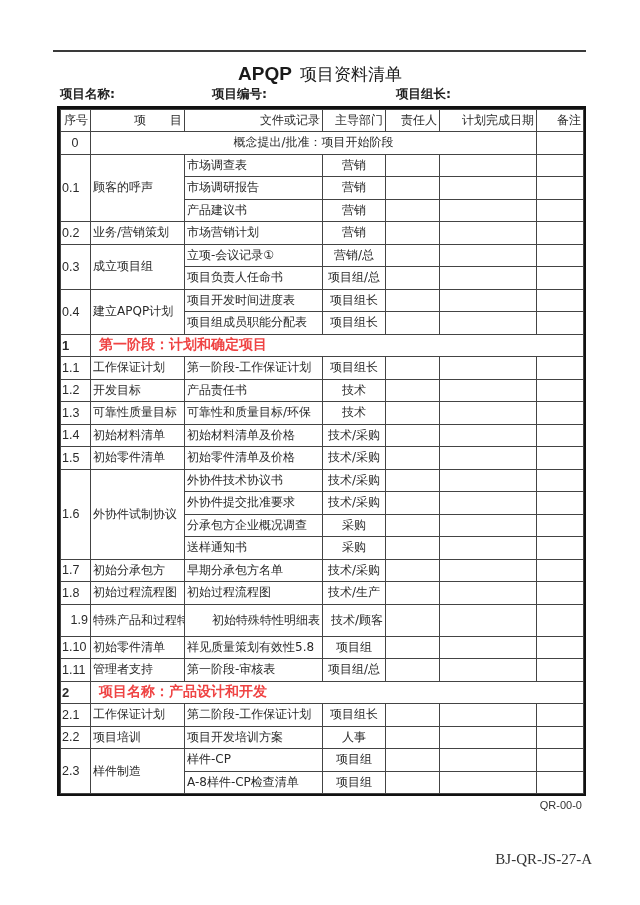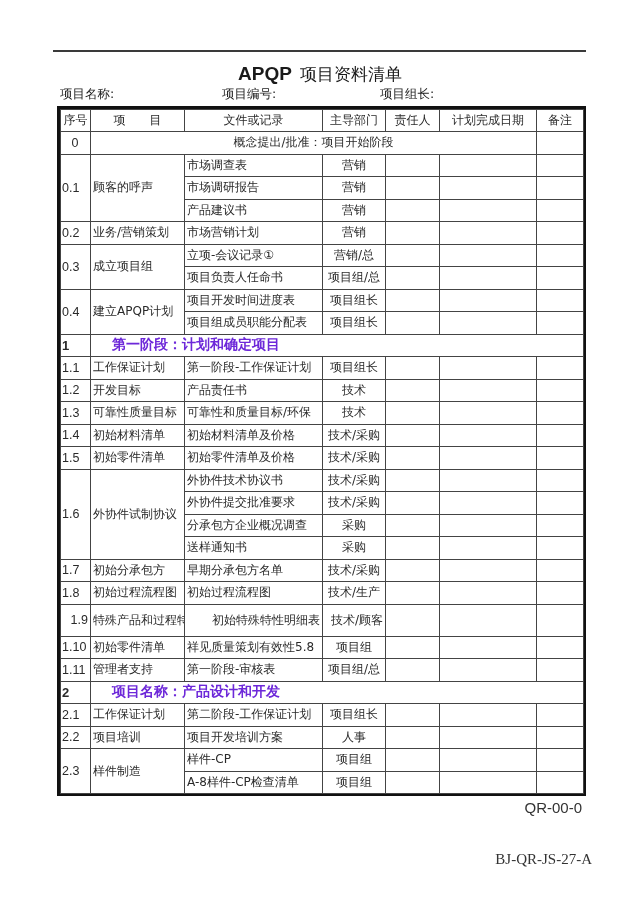--- a/index.html
+++ b/index.html
@@ -7,53 +7,53 @@
     width: 640px; height: 905px; background: #ffffff; position: relative; overflow: hidden;
     font-family: "DejaVu Sans", "Liberation Sans", sans-serif; color: #222;
   }
   .top-rule { position: absolute; left: 53px; top: 50px; width: 533px; height: 2px; background: #3a3a3a; }
   .title {
     position: absolute; left: 0; width: 640px; top: 62px; text-align: center;
     font-size: 19px; color: #1a1a1a;
   }
   .title .latin { font-family: "Liberation Sans", sans-serif; font-weight: bold; font-size: 19px; margin-right: 8px; }
   .title .cn { font-size: 17px; }
-  .meta { position: absolute; top: 86px; font-size: 12.5px; color: #222; }
+  .meta { position: absolute; top: 86px; font-size: 12.5px; color: #222; font-weight: bold; }
   .table-wrap {
     position: absolute; left: 57px; top: 106px; width: 523px; height: 684px;
     border: 3.5px solid #111;
   }
   table.grid { border-collapse: collapse; width: 523px; table-layout: fixed; }
   table.grid td {
     border: 1px solid #444; font-size: 12px; padding: 0 2px; height: 21.5px;
     white-space: nowrap; overflow: hidden; color: #2a2a2a;
   }
   table.grid td.c { text-align: center; }
   table.grid td.l { text-align: left; }
   table.grid td.seq { font-family: "Liberation Sans", sans-serif; font-size: 12.5px; padding-left: 1px; }
-  table.grid tr.hdr td { height: 21px; text-align: center; }
-  table.grid tr.stage td.stage-title { font-size: 14px; font-weight: bold; padding-left: 21px; color: #6d28d9; }
+  table.grid tr.hdr td { height: 21px; text-align: right; }
+  table.grid tr.stage td.stage-title { font-size: 14px; font-weight: bold; padding-left: 8px; color: #ef4444; }
   table.grid tr.stage td.seq { font-size: 13px; font-weight: bold; }
   table.grid tr.tall td { height: 31px; text-align: right; }
   .wrap2 { white-space: normal; line-height: 21px; font-size: 12px; }
-  .code-1 { position: absolute; right: 58px; top: 799px; font-family: "Liberation Sans", sans-serif; font-size: 15px; color: #333; }
+  .code-1 { position: absolute; right: 58px; top: 799px; font-family: "Liberation Sans", sans-serif; font-size: 11px; color: #333; }
   .code-2 { position: absolute; right: 48px; top: 851px; font-family: Liberation Serif, serif; font-size: 15px; color: #333; }
 </style>
 </head>
 <body>
 
 <div class="top-rule"></div>
 
 <div class="title">
   <span class="latin">APQP</span><span class="cn">项目资料清单</span>
 </div>
 
 <div class="meta" style="left:60px;">项目名称:</div>
-<div class="meta" style="left:222px;">项目编号:</div>
-<div class="meta" style="left:380px;">项目组长:</div>
+<div class="meta" style="left:212px;">项目编号:</div>
+<div class="meta" style="left:396px;">项目组长:</div>
 
 <div class="table-wrap">
 <table class="grid" id="grid">
   <colgroup>
     <col style="width:30px">
         <col style="width:94px">
         <col style="width:138px">
         <col style="width:63px">
         <col style="width:54px">
         <col style="width:97px">

